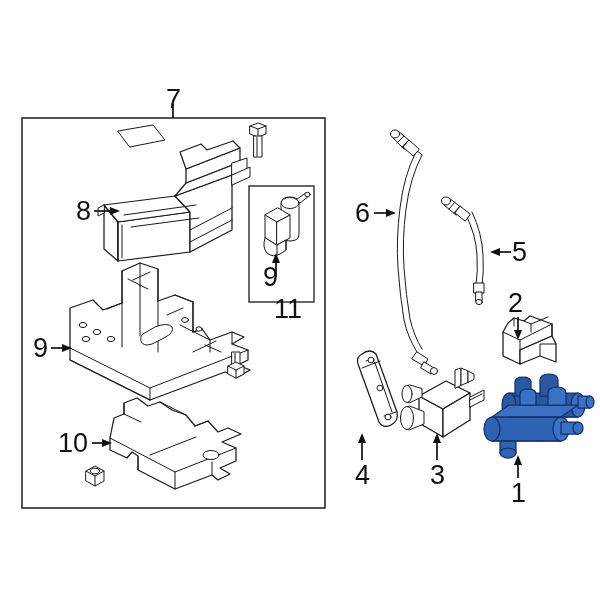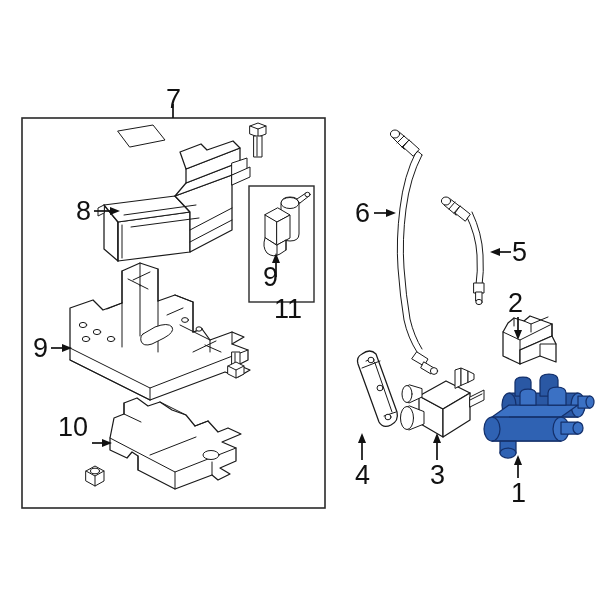--- a/index.html
+++ b/index.html
@@ -310,21 +310,21 @@
     </g>
 
   </svg>
 
   <div class="callout" style="left:166px;top:86px;">7</div>
 
   <div class="callout" style="left:76px;top:198px;">8</div>
 
   <div class="callout" style="left:33px;top:335px;">9</div>
 
-  <div class="callout" style="left:58px;top:414px;text-align:right;">10</div>
+  <div class="callout" style="left:58px;top:430px;text-align:right;">10</div>
 
   <div class="callout" style="left:274px;top:296px;">11</div>
 
   <div class="callout" style="left:263px;top:264px;">9</div>
 
   <div class="callout" style="left:355px;top:200px;">6</div>
 
   <div class="callout" style="left:512px;top:239px;">5</div>
 
   <div class="callout" style="left:508px;top:290px;">2</div>

